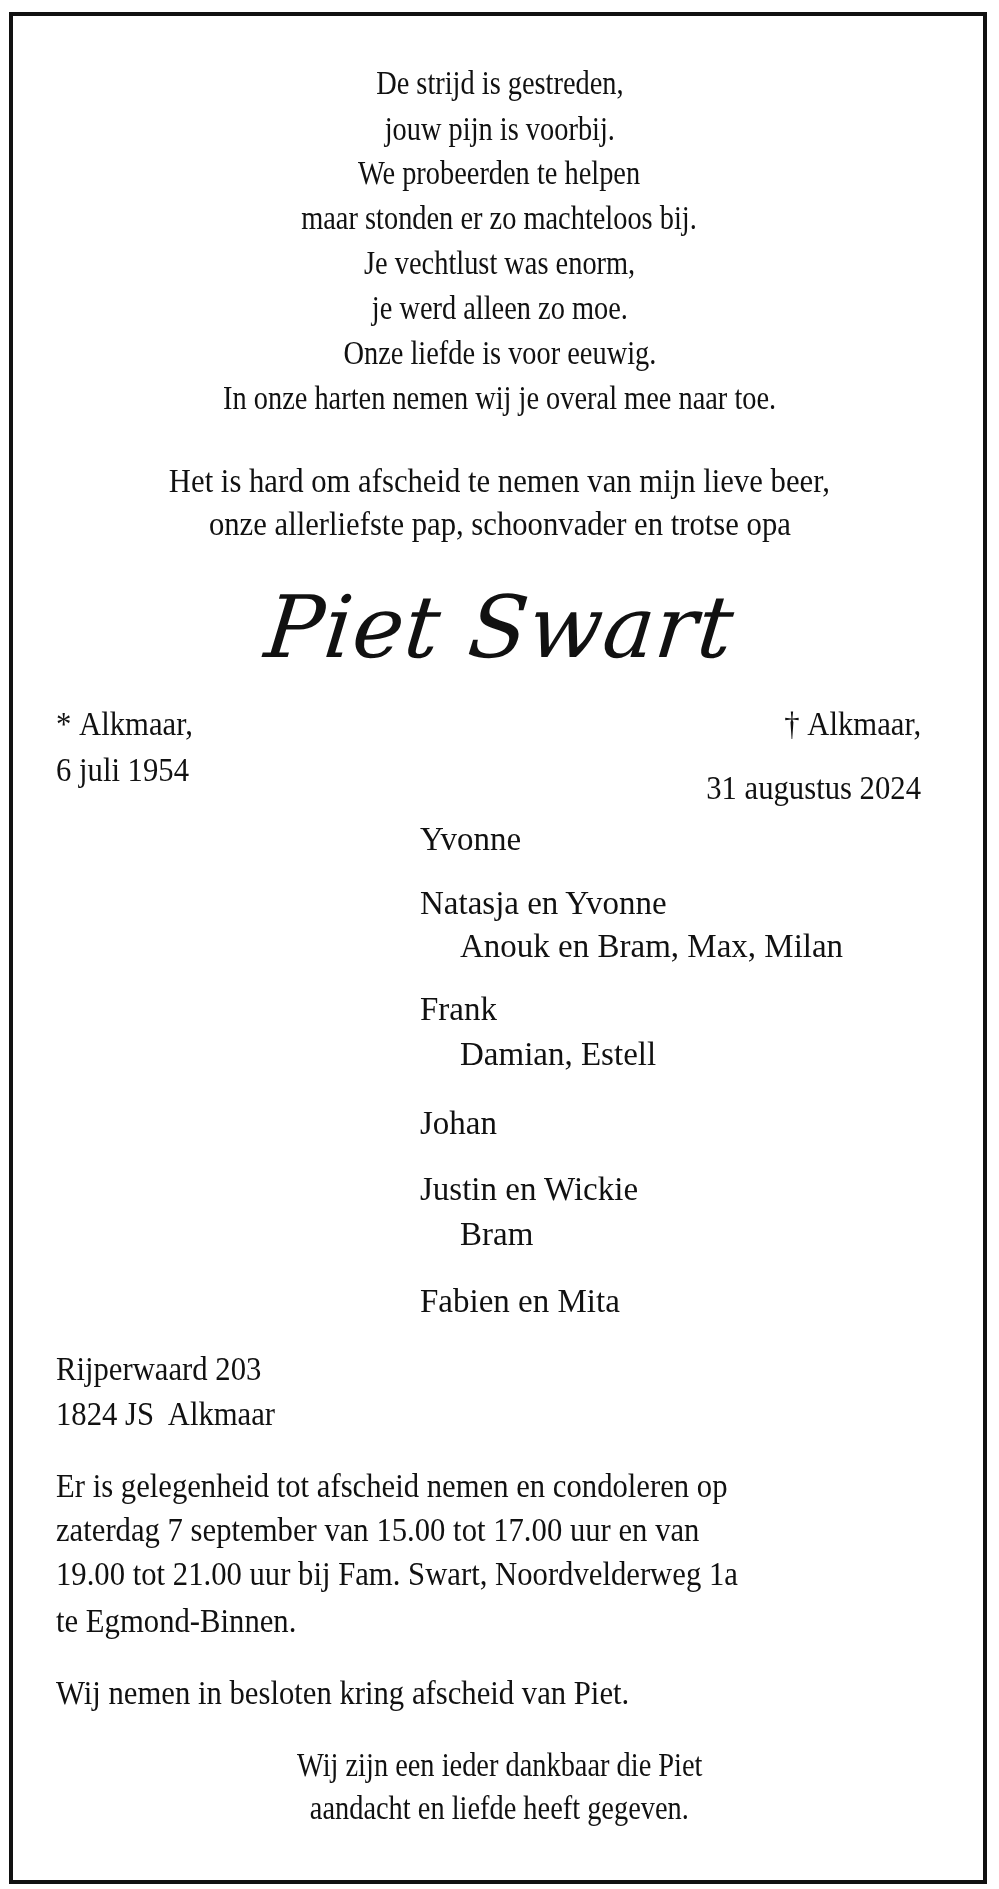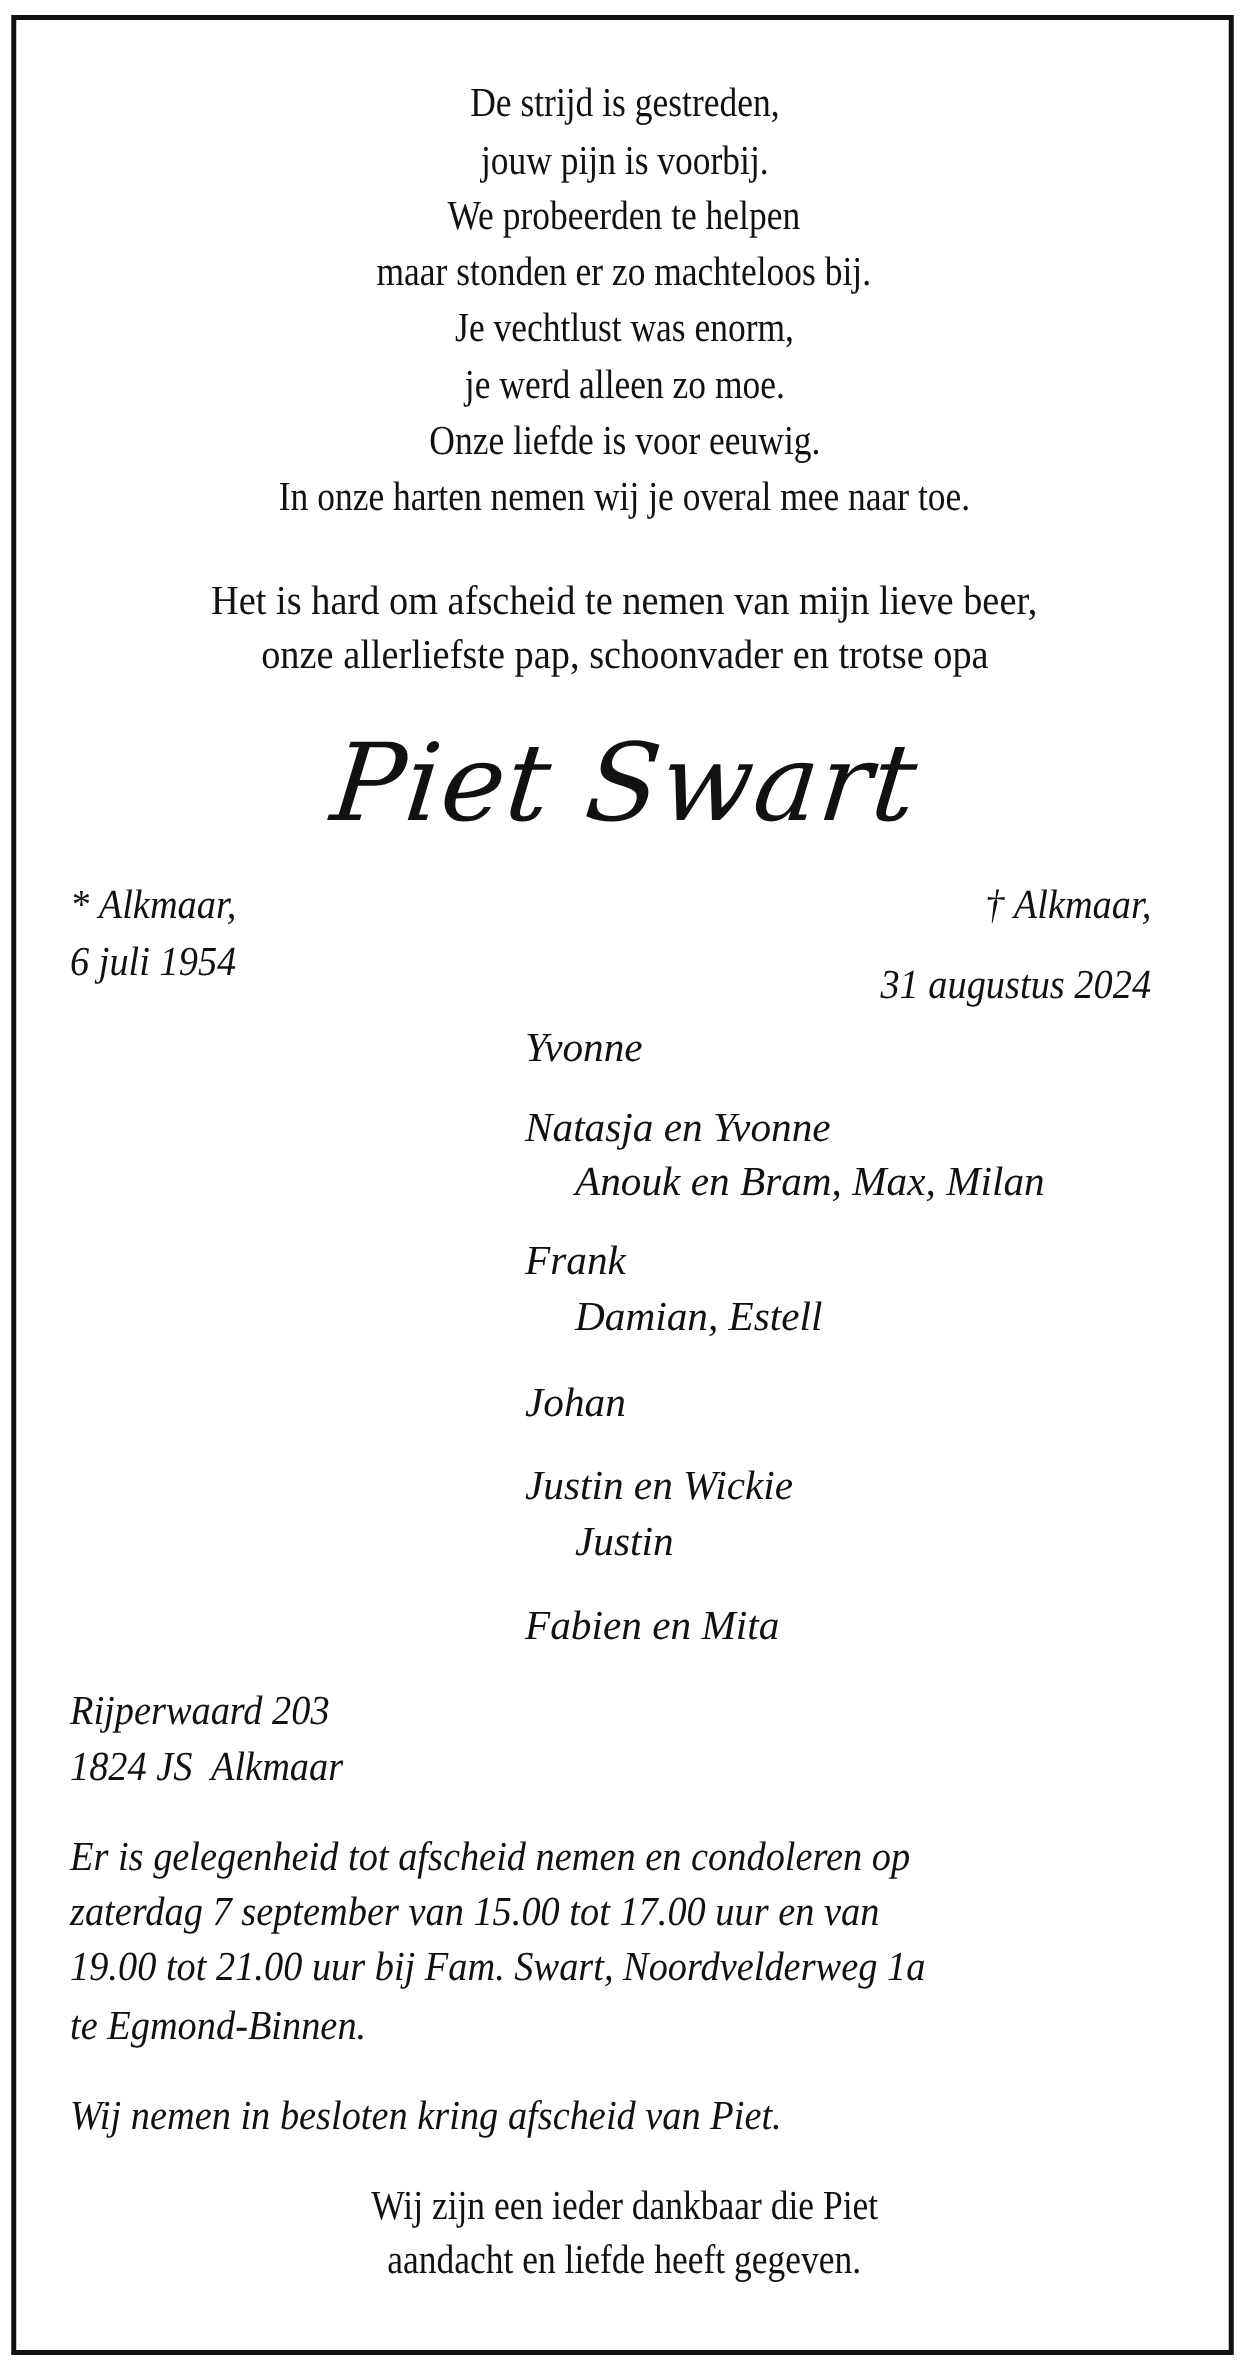--- a/index.html
+++ b/index.html
@@ -8,21 +8,21 @@
   .frame { position: absolute; left: 9px; top: 12px; width: 970px; height: 1864px;
            border: 4px solid #111111; box-sizing: content-box; }
   .poem-line { position: absolute; left: 0; width: 999px; text-align: center;
                font-size: 33px; line-height: 1; }
   .poem-line span { display: inline-block; transform: scaleX(0.86); transform-origin: center; }
   .intro-line { position: absolute; left: 0; width: 999px; text-align: center; font-size: 33px; line-height: 1; }
   .intro-line span { display: inline-block; transform: scaleX(0.93); transform-origin: center; }
   .name { position: absolute; left: 0; width: 999px; text-align: center; line-height: 1;
           font-family: "DejaVu Serif", serif; font-style: italic; font-size: 86px; font-weight: normal; }
   .name span { display: inline-block; transform: scaleX(1.0) skewX(-6deg); letter-spacing: 1px; }
-  .txt { position: absolute; font-size: 33px; line-height: 1; white-space: nowrap; font-style: italic; }
+  .txt { position: absolute; font-size: 33px; line-height: 1; white-space: nowrap; }
   .txt span, .txt.sq { display: inline-block; }
   .sq { transform: scaleX(0.93); transform-origin: left center; }
   .sqr { transform: scaleX(0.93); transform-origin: right center; }
   .it { }
   .fam { font-size: 33px; }
 </style>
 </head>
 <body>
 
 <div class="frame"></div>
@@ -63,21 +63,21 @@
 
   <div class="txt fam" style="left:420px; top:887px"><span>Natasja en Yvonne</span></div>
   <div class="txt fam it" style="left:460px; top:930px"><span>Anouk en Bram, Max, Milan</span></div>
 
   <div class="txt fam" style="left:420px; top:993px"><span>Frank</span></div>
   <div class="txt fam" style="left:460px; top:1038px"><span>Damian, Estell</span></div>
 
   <div class="txt fam" style="left:420px; top:1107px"><span>Johan</span></div>
 
   <div class="txt fam" style="left:420px; top:1173px"><span>Justin en Wickie</span></div>
-  <div class="txt fam it" style="left:460px; top:1218px"><span>Justin</span></div>
+  <div class="txt fam it" style="left:460px; top:1218px"><span>Bram</span></div>
 
   <div class="txt fam" style="left:420px; top:1285px"><span>Fabien en Mita</span></div>
 </div>
 
 <div class="txt" style="left:56px; top:1353px"><span class="sq">Rijperwaard 203</span></div>
 <div class="txt" style="left:56px; top:1398px; white-space:pre"><span class="sq" style="white-space:pre">1824 JS  Alkmaar</span></div>
 
 <div>
   <div class="txt" style="left:56px; top:1470px"><span class="sq">Er is gelegenheid tot afscheid nemen en condoleren op</span></div>
   <div class="txt" style="left:56px; top:1514px"><span class="sq">zaterdag 7 september van 15.00 tot 17.00 uur en van</span></div>

